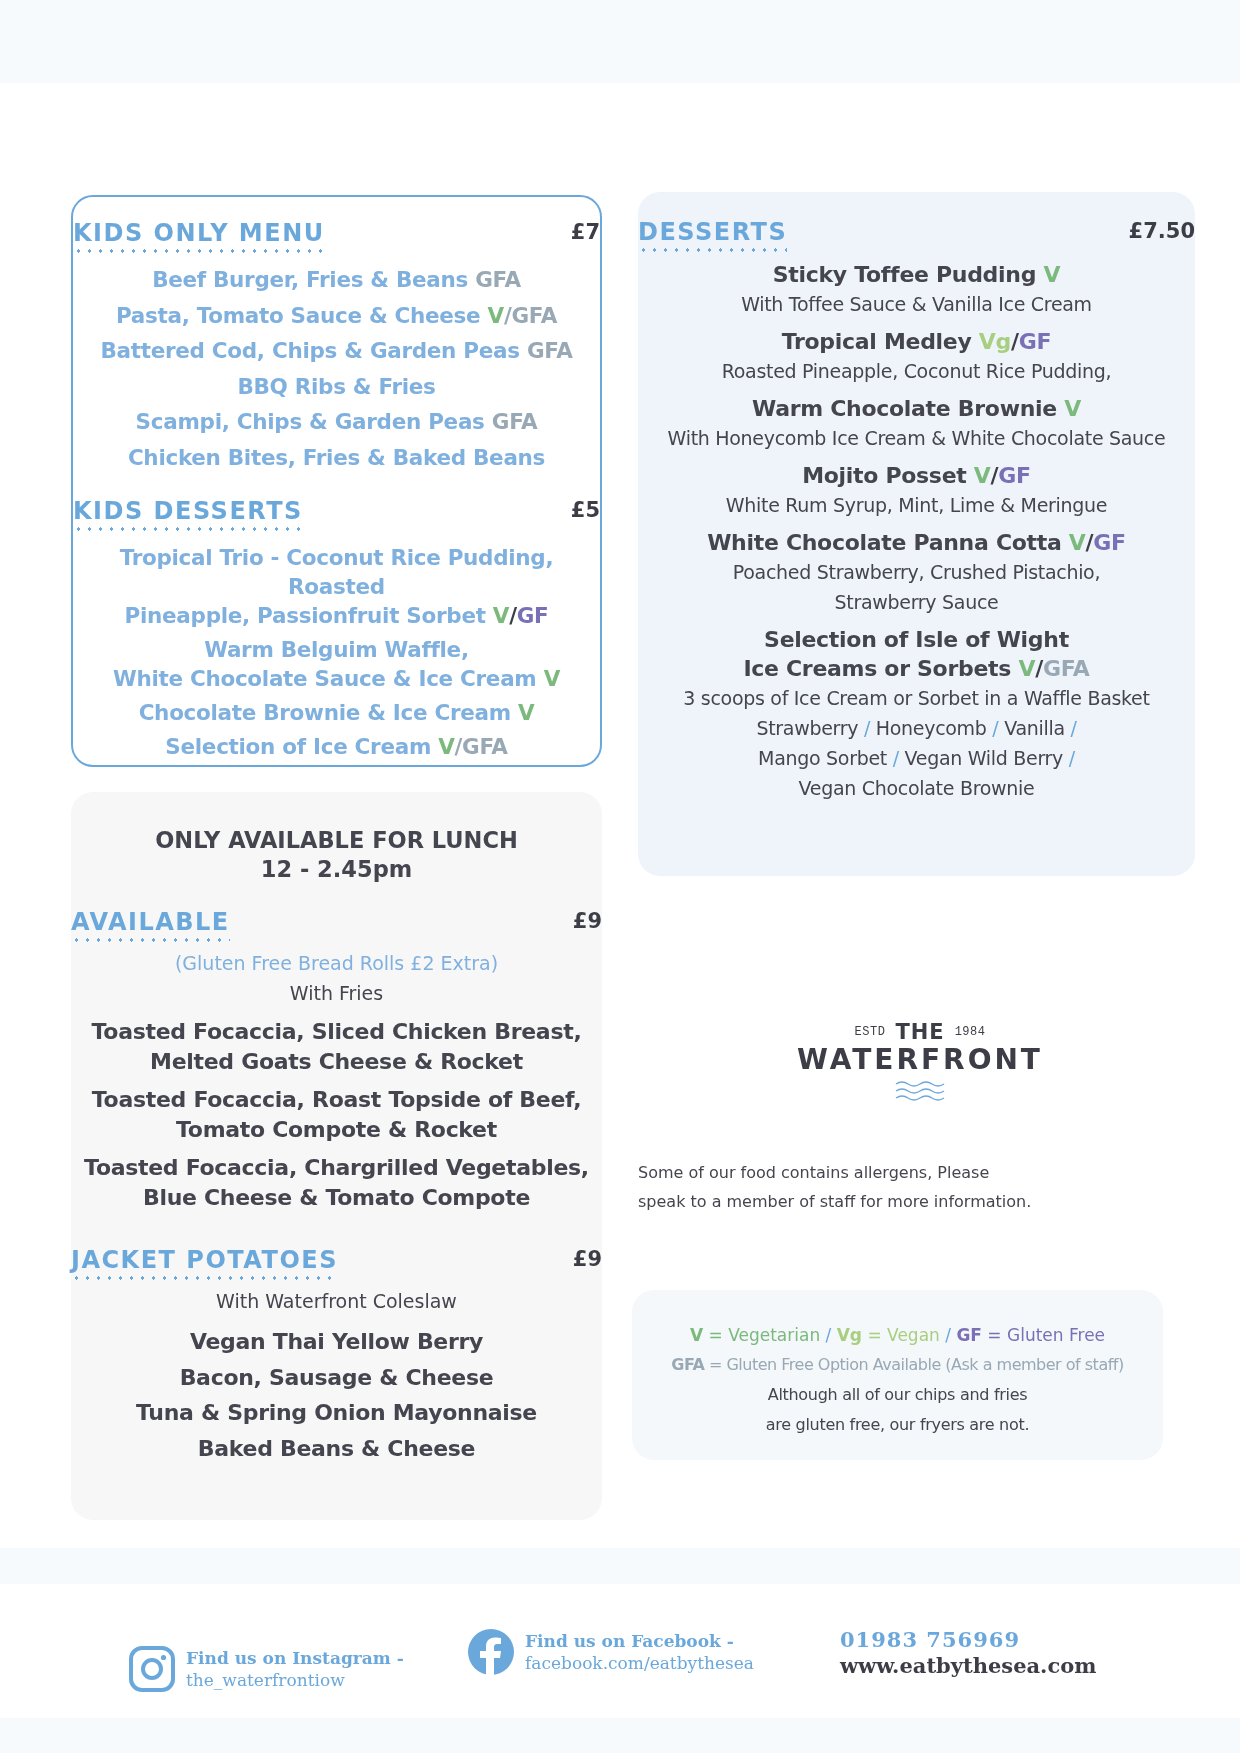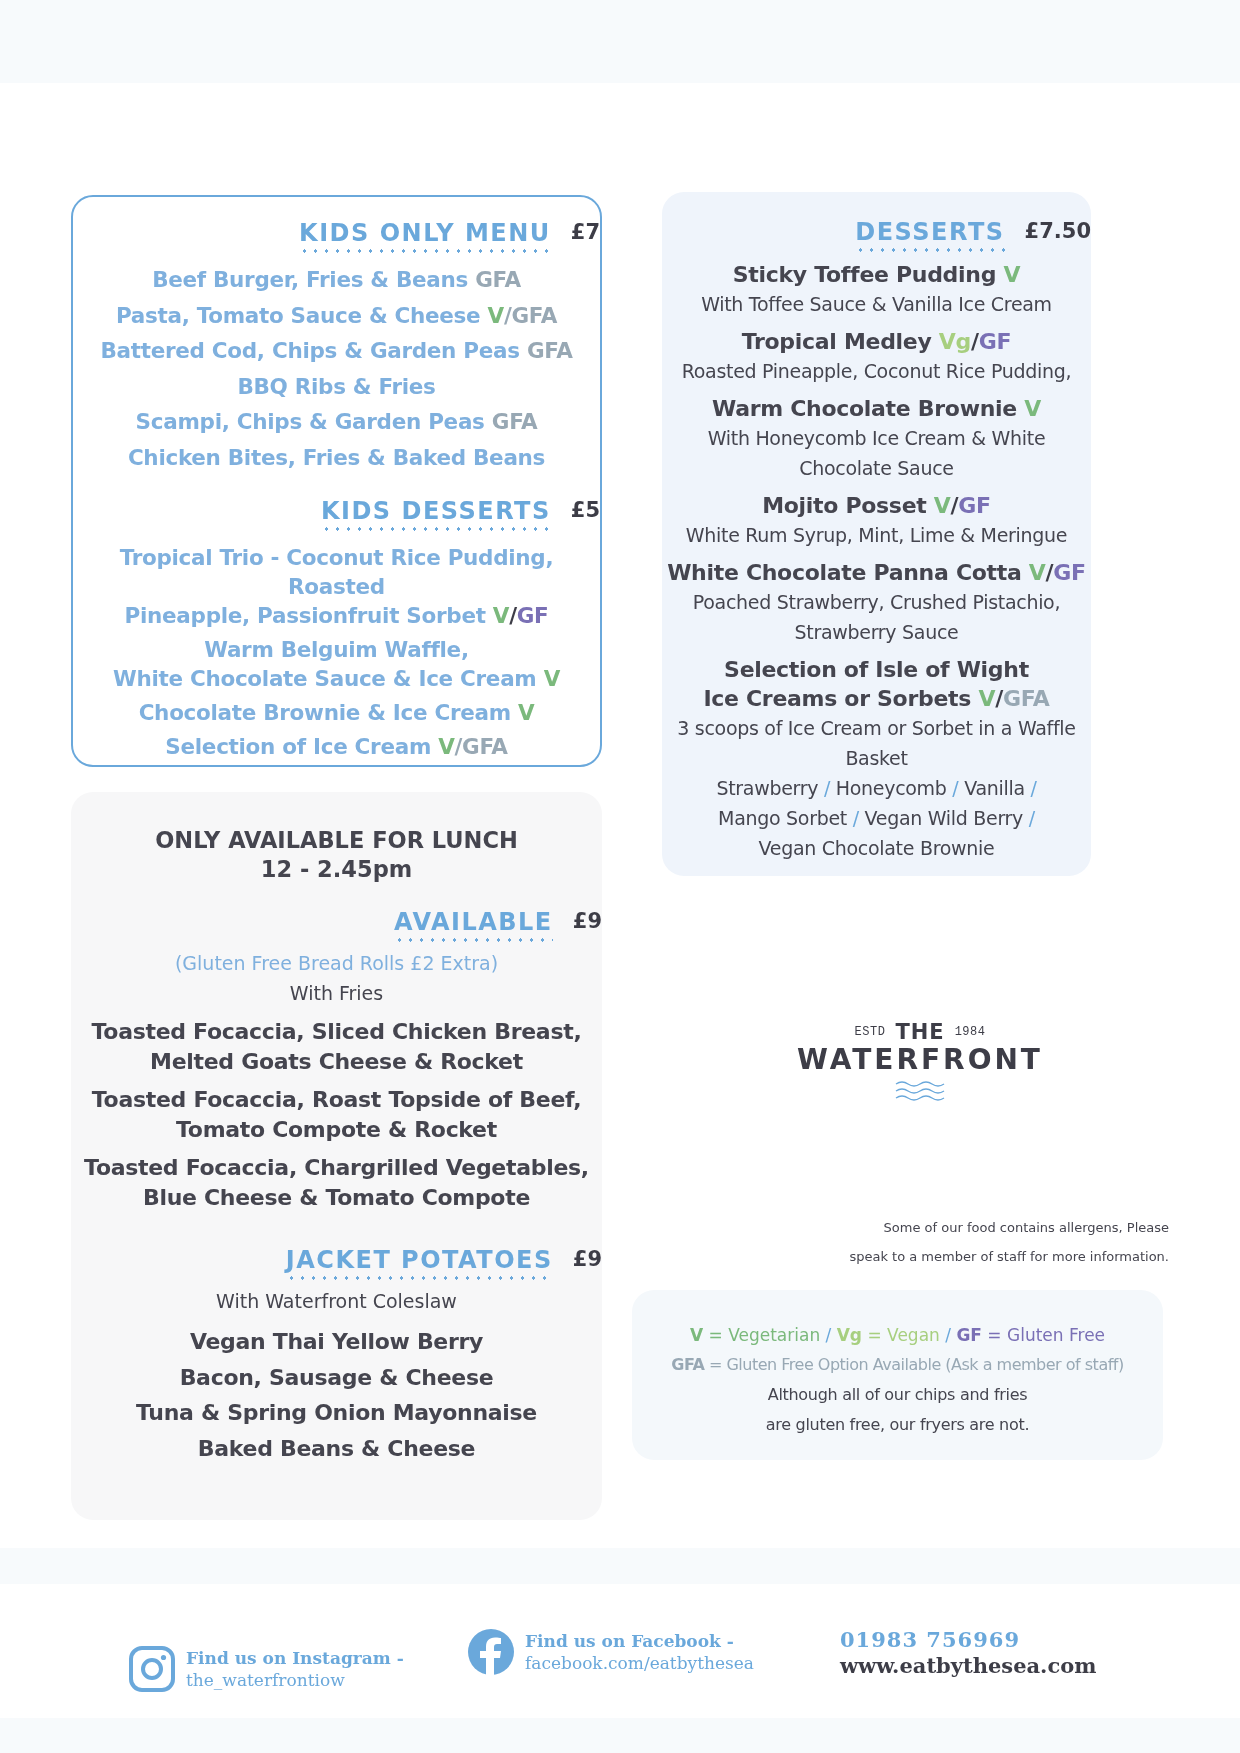--- a/index.html
+++ b/index.html
@@ -6,24 +6,24 @@
   html, body { width: 1240px; height: 1753px; background: #ffffff; overflow: hidden; }
   body { position: relative; font-family: "DejaVu Sans", "Liberation Sans", sans-serif; color: #4a4a55; }
 
   .top-band { position: absolute; left: 0; top: 0; width: 1240px; height: 83px; background: #f7fafc; }
   .bottom-band-1 { position: absolute; left: 0; top: 1548px; width: 1240px; height: 36px; background: #f7fafc; }
   .bottom-band-2 { position: absolute; left: 0; top: 1718px; width: 1240px; height: 35px; background: #f7fafc; }
 
   .panel { position: absolute; text-align: center; }
   .kids-panel { left: 71px; top: 195px; width: 531px; height: 572px; border: 2px solid #6aa8db; border-radius: 22px; background: #fff; }
   .lunch-panel { left: 71px; top: 792px; width: 531px; height: 728px; border-radius: 22px; background: #f7f7f8; }
-  .desserts-panel { left: 662px; top: 192px; width: 429px; height: 684px; border-radius: 22px; background: #eff4fb; }
+  .desserts-panel { left: 638px; top: 192px; width: 557px; height: 684px; border-radius: 22px; background: #eff4fb; }
   .key-panel { left: 632px; top: 1290px; width: 531px; height: 170px; border-radius: 22px; background: #f4f8fb; }
 
-  .section-head { display: flex; justify-content: flex-end; align-items: flex-start; gap: 20px; }
+  .section-head { display: flex; justify-content: space-between; align-items: flex-start; gap: 12px; }
   .section-title {
     color: #6aa8db; font-weight: bold; font-size: 24px; letter-spacing: 1.5px;
     padding-bottom: 6px;
     background-image: radial-gradient(circle, #6aa8db 1.5px, transparent 1.8px);
     background-size: 11px 4px; background-repeat: repeat-x; background-position: 0 100%;
   }
   .section-price { color: #3d3d47; font-weight: bold; font-size: 21px; padding-top: 1px; }
 
   .kids-item { color: #7fb0de; font-weight: bold; font-size: 21.5px; line-height: 35.5px; letter-spacing: -0.3px; }
   .kids-dessert { color: #7fb0de; font-weight: bold; font-size: 21.5px; line-height: 29px; letter-spacing: -0.3px; }
@@ -43,21 +43,21 @@
   .lunch-item { color: #45454f; font-weight: bold; font-size: 22px; line-height: 29.5px; letter-spacing: -0.3px; }
   .jacket-item { color: #45454f; font-weight: bold; font-size: 22px; line-height: 35.5px; letter-spacing: -0.3px; }
 
   .logo { position: absolute; left: 780px; top: 1020px; width: 280px; text-align: center; }
   .logo-top { display: flex; justify-content: center; align-items: center; gap: 10px; }
   .logo-est { font-size: 12px; color: #3d3d47; letter-spacing: 0.5px; font-family: Liberation Mono, monospace; }
   .logo-the { font-size: 21px; font-weight: bold; color: #3d3d47; letter-spacing: 1px; }
   .logo-main { font-size: 28px; color: #3d3d47; letter-spacing: 3px; font-weight: bold; line-height: 32px; }
   .logo-waves { display: block; margin: 4px auto 0; }
 
-  .allergen-note { position: absolute; left: 638px; top: 1213px; width: 531px; text-align: right; color: #45454f; font-size: 13px; line-height: 29px; }
+  .allergen-note { position: absolute; left: 638px; top: 1158px; width: 531px; text-align: left; color: #45454f; font-size: 16px; line-height: 29px; }
 
   .key-line1 { font-size: 17px; line-height: 30px; }
   .key-line2 { font-size: 16px; line-height: 30px; color: #98a8b4; letter-spacing: -0.5px; }
   .key-line3 { font-size: 16px; line-height: 30px; color: #45454f; letter-spacing: -0.3px; }
 
   .footer { position: absolute; top: 1623px; left: 0; width: 1240px; height: 80px; font-family: "DejaVu Serif", "Liberation Serif", serif; }
   .footer-block { position: absolute; display: flex; align-items: center; gap: 10px; }
   .footer-text { font-size: 17px; line-height: 22px; color: #6aa8db; font-weight: bold; }
   .footer-sub { font-size: 17px; line-height: 22px; color: #6aa8db; }
   .footer-phone { font-size: 21px; color: #6aa8db; font-weight: bold; letter-spacing: 1px; line-height: 26px; }

